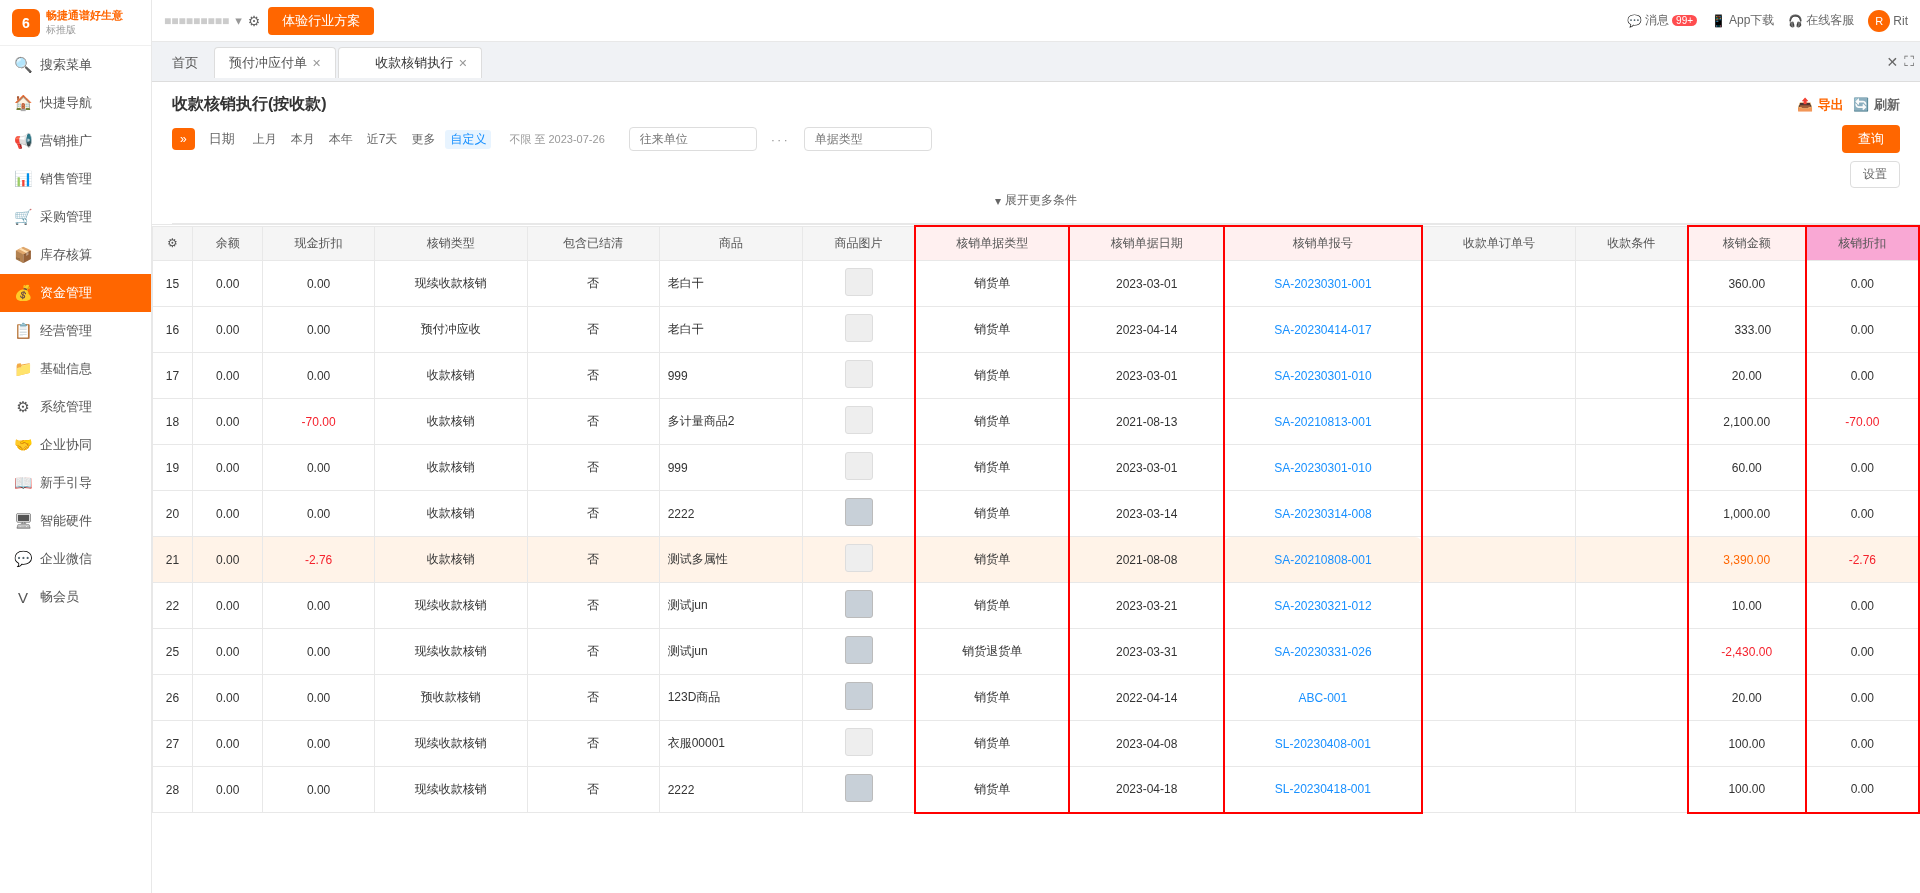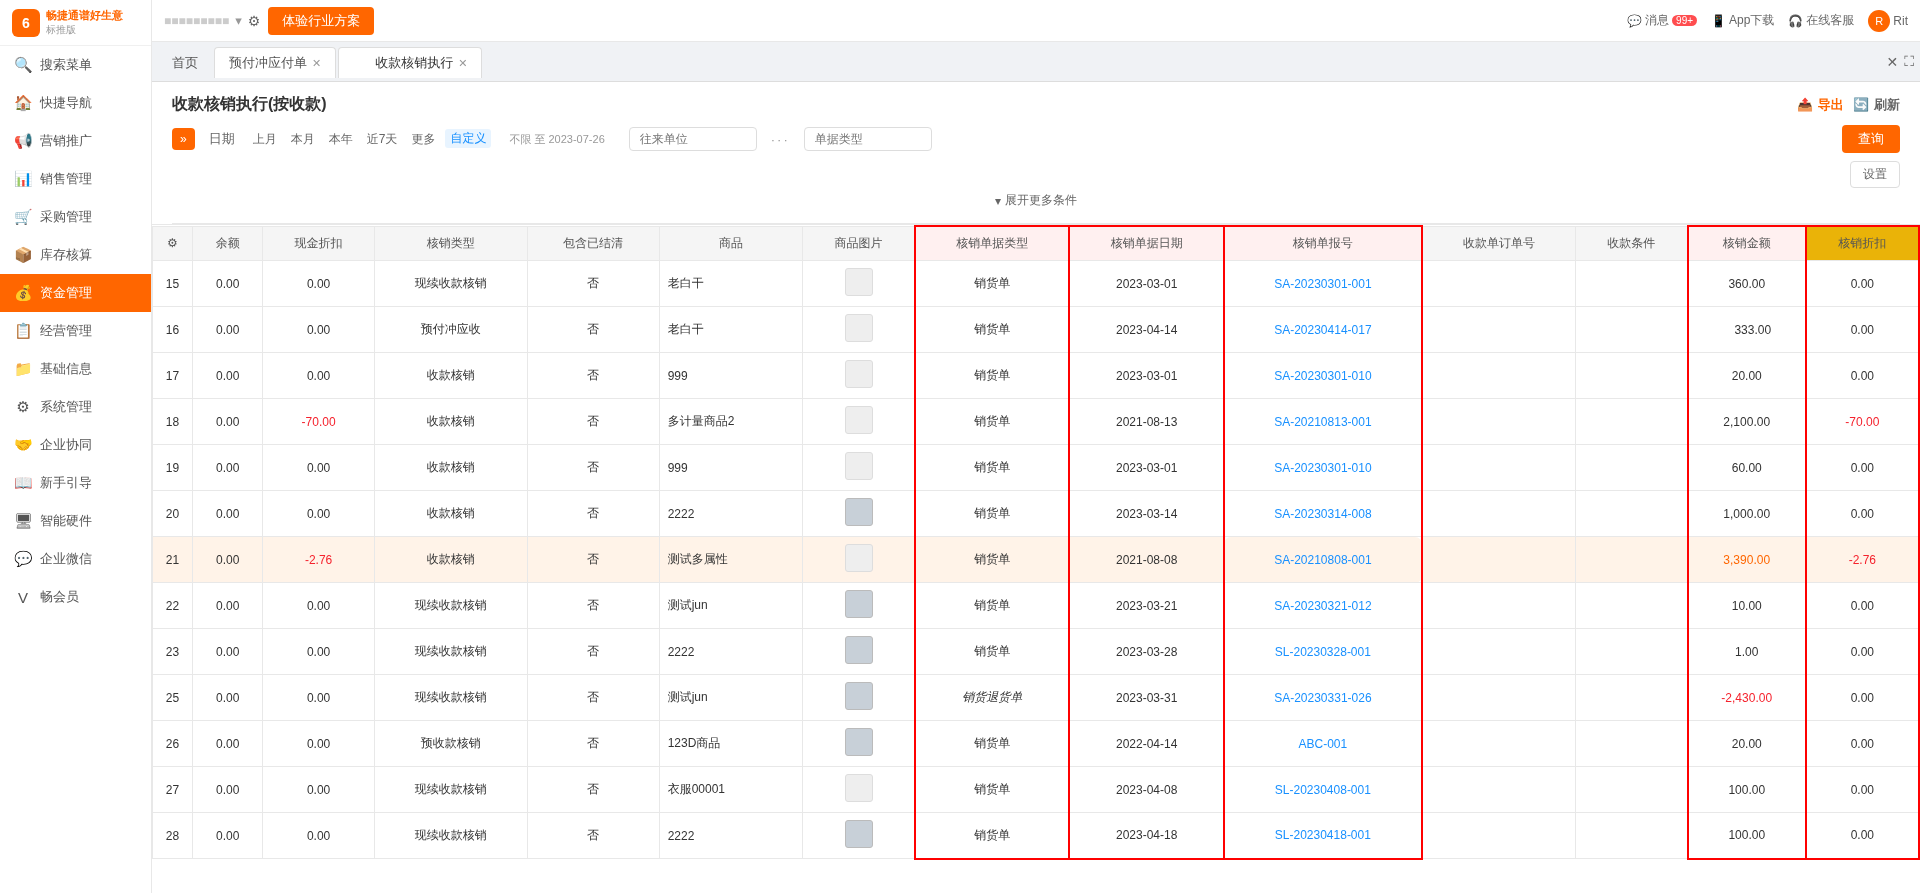--- a/index.html
+++ b/index.html
@@ -40,21 +40,21 @@
     .page-title { font-size: 16px; font-weight: bold; color: #333; margin-bottom: 10px; display: flex; align-items: center; justify-content: space-between; }
     .page-title-actions { display: flex; gap: 10px; }
     .btn-export { display: flex; align-items: center; gap: 4px; color: #ff6600; cursor: pointer; font-size: 13px; }
     .btn-refresh { display: flex; align-items: center; gap: 4px; color: #666; cursor: pointer; font-size: 13px; }
 
     
     .filter-bar { background: #fff; padding: 10px 20px; border-bottom: 1px solid #e8e8e8; }
     .filter-row { display: flex; align-items: center; gap: 14px; flex-wrap: wrap; }
     .filter-expand-btn { background: #ff6600; color: #fff; border: none; border-radius: 4px; padding: 4px 8px; cursor: pointer; font-size: 12px; }
     .filter-label { color: #666; font-size: 13px; white-space: nowrap; }
-    .filter-date-group { display: flex; align-items: flex-start; gap: 6px; }
+    .filter-date-group { display: flex; align-items: center; gap: 6px; }
     .date-btn { color: #666; cursor: pointer; font-size: 12px; padding: 2px 4px; }
     .date-btn.custom { background: #e8f4ff; color: #1890ff; border-radius: 3px; padding: 1px 5px; }
     .filter-input { border: 1px solid #ddd; border-radius: 4px; padding: 4px 10px; font-size: 12px; width: 128px; color: #666; }
     .filter-dots { color: #999; cursor: pointer; letter-spacing: 2px; }
     .btn-query { background: #ff6600; color: #fff; border: none; border-radius: 4px; padding: 5px 16px; font-size: 13px; cursor: pointer; margin-left: auto; }
     .btn-settings { background: #fff; color: #666; border: 1px solid #ddd; border-radius: 4px; padding: 4px 12px; font-size: 12px; cursor: pointer; display: block; margin-top: 4px; margin-left: auto; }
     .expand-more { display: flex; align-items: center; justify-content: center; gap: 4px; color: #666; font-size: 12px; cursor: pointer; padding: 4px 0; }
 
     
     .table-container { flex: 1; overflow: auto; background: #fff; }
@@ -257,21 +257,21 @@
               <th>核销类型</th>
               <th>包含已结清</th>
               <th>商品</th>
               <th>商品图片</th>
               <th style="border-left:2px solid #ff0000;border-right:2px solid #ff0000;border-top:2px solid #ff0000;background:#fff0f0;">核销单据类型</th>
               <th style="border-left:2px solid #ff0000;border-right:2px solid #ff0000;border-top:2px solid #ff0000;background:#fff0f0;padding-left:8px;">核销单据日期</th>
               <th style="border-left:2px solid #ff0000;border-right:2px solid #ff0000;border-top:2px solid #ff0000;background:#fff0f0;">核销单报号</th>
               <th>收款单订单号</th>
               <th>收款条件</th>
               <th style="border-left:2px solid #ff0000;border-right:2px solid #ff0000;border-top:2px solid #ff0000;background:#fff0f0;">核销金额</th>
-              <th style="border-left:2px solid #ff0000;border-right:2px solid #ff0000;border-top:2px solid #ff0000;background:#eab308;">核销折扣</th>
+              <th style="border-left:2px solid #ff0000;border-right:2px solid #ff0000;border-top:2px solid #ff0000;background:#f9a8d4;">核销折扣</th>
             </tr>
           </thead>
           <tbody id="table-body">
           <tr>
       <td>15</td>
       <td>0.00</td>
       <td>0.00</td>
       <td>现续收款核销</td>
       <td>否</td>
       <td class="text-left">老白干</td>
@@ -390,44 +390,28 @@
       <td><div style="width:28px;height:28px;background:#c8d0d8;border:1px solid #bbb;border-radius:3px;display:inline-block;"></div></td>
       <td style="border-left:2px solid #ff0000;border-right:2px solid #ff0000;">销货单</td>
       <td style="border-left:2px solid #ff0000;border-right:2px solid #ff0000;">2023-03-21</td>
       <td style="border-left:2px solid #ff0000;border-right:2px solid #ff0000;"><a class="text-link">SA-20230321-012</a></td>
       <td></td>
       <td></td>
       <td style="border-left:2px solid #ff0000;border-right:2px solid #ff0000;">10.00</td>
       <td style="border-left:2px solid #ff0000;border-right:2px solid #ff0000;">0.00</td>
     </tr>
               <tr>
-      <td>23</td>
-      <td>0.00</td>
-      <td>0.00</td>
-      <td>现续收款核销</td>
-      <td>否</td>
-      <td class="text-left">2222</td>
-      <td><div style="width:28px;height:28px;background:#c8d0d8;border:1px solid #bbb;border-radius:3px;display:inline-block;"></div></td>
-      <td style="border-left:2px solid #ff0000;border-right:2px solid #ff0000;">销货单</td>
-      <td style="border-left:2px solid #ff0000;border-right:2px solid #ff0000;">2023-03-28</td>
-      <td style="border-left:2px solid #ff0000;border-right:2px solid #ff0000;"><a class="text-link">SL-20230328-001</a></td>
-      <td></td>
-      <td></td>
-      <td style="border-left:2px solid #ff0000;border-right:2px solid #ff0000;">1.00</td>
-      <td style="border-left:2px solid #ff0000;border-right:2px solid #ff0000;">0.00</td>
-    </tr>
-              <tr>
       <td>25</td>
       <td>0.00</td>
       <td>0.00</td>
       <td>现续收款核销</td>
       <td>否</td>
       <td class="text-left">测试jun</td>
       <td><div style="width:28px;height:28px;background:#c8d0d8;border:1px solid #bbb;border-radius:3px;display:inline-block;"></div></td>
-      <td style="border-left:2px solid #ff0000;border-right:2px solid #ff0000;font-style:italic;">销货退货单</td>
+      <td style="border-left:2px solid #ff0000;border-right:2px solid #ff0000;">销货退货单</td>
       <td style="border-left:2px solid #ff0000;border-right:2px solid #ff0000;">2023-03-31</td>
       <td style="border-left:2px solid #ff0000;border-right:2px solid #ff0000;"><a class="text-link">SA-20230331-026</a></td>
       <td></td>
       <td></td>
       <td style="border-left:2px solid #ff0000;border-right:2px solid #ff0000;color:#f5222d;">-2,430.00</td>
       <td style="border-left:2px solid #ff0000;border-right:2px solid #ff0000;">0.00</td>
     </tr>
               <tr>
       <td>26</td>
       <td>0.00</td>

